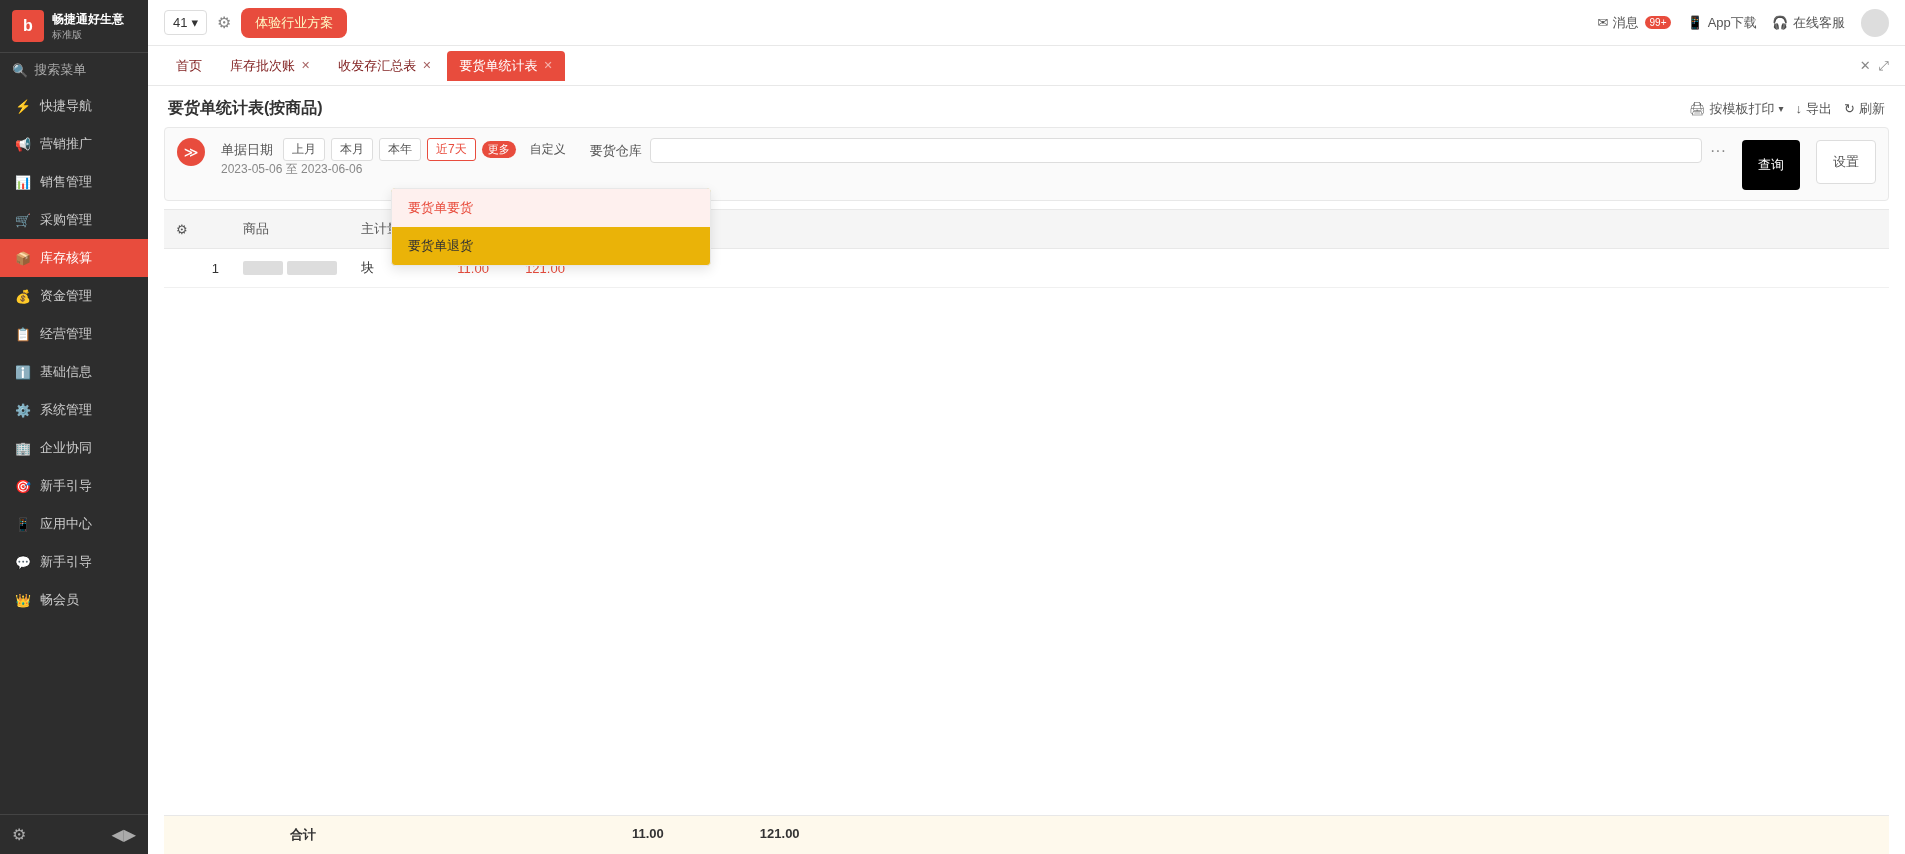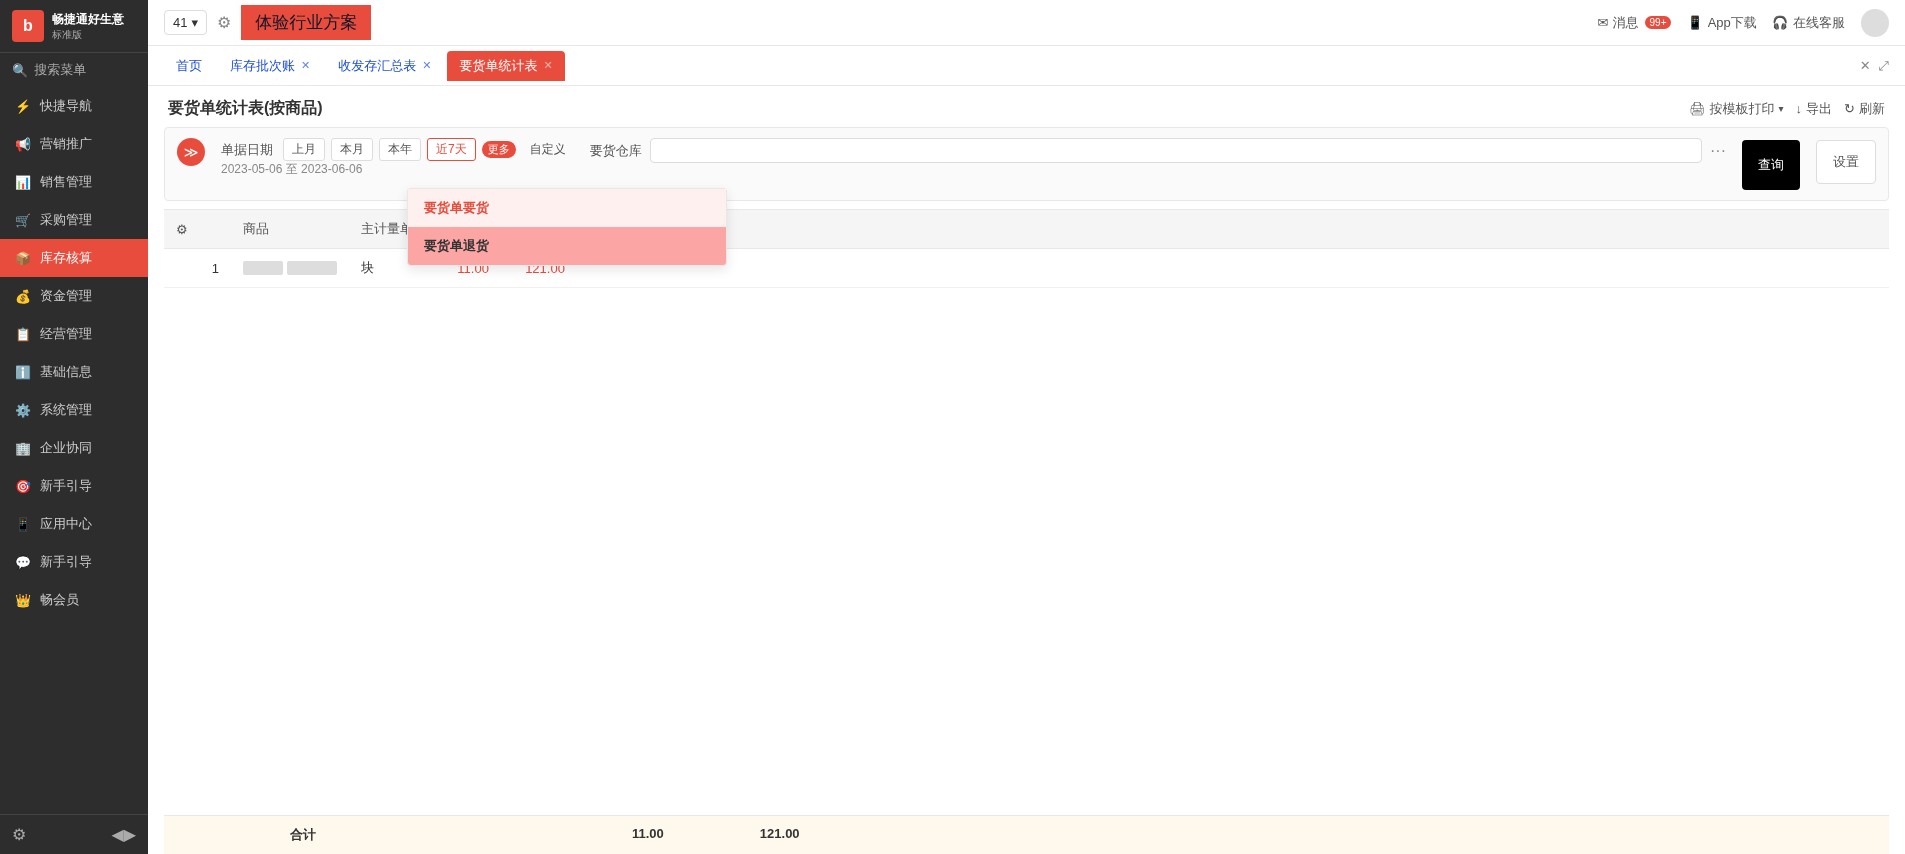--- a/index.html
+++ b/index.html
@@ -78,24 +78,24 @@
     }
     .header-left { display: flex; align-items: center; gap: 10px; }
     .header-select {
       display: flex; align-items: center; gap: 4px;
       border: 1px solid #ddd; border-radius: 4px;
       padding: 4px 8px; cursor: pointer; background: #fff;
       font-size: 13px; color: #333;
     }
     .header-gear { color: #888; cursor: pointer; font-size: 16px; }
     .trial-btn {
-      background: #e84c3d; color: #0f172a;
-      border: none; border-radius: 0;
+      background: #e84c3d; color: #fef9c3;
+      border: none; border-radius: 8px;
       padding: 6px 14px; cursor: pointer;
-      font-size: 17px;
+      font-size: 13px;
     }
     .header-right { display: flex; align-items: center; gap: 16px; }
     .header-action { display: flex; align-items: center; gap: 4px; color: #555; cursor: pointer; font-size: 13px; }
     .badge {
       background: #e84c3d; color: #fff;
       border-radius: 10px; padding: 1px 5px;
       font-size: 10px; margin-left: 2px; text-align: right;
     }
     .avatar { width: 28px; height: 28px; background: #ddd; border-radius: 50%; }
 
@@ -106,21 +106,21 @@
       align-items: center;
       padding: 0 16px;
       border-bottom: 1px solid #e8e8e8;
       height: 40px;
       flex-shrink: 0;
       gap: 4px;
     }
     .tab {
       display: flex; align-items: center; gap: 4px;
       padding: 6px 12px;
-      cursor: pointer; color: #1d4ed8;
+      cursor: pointer; color: #7f1d1d;
       font-size: 13px; white-space: nowrap;
       border-radius: 4px 4px 0 0;
     }
     .tab.active {
       background: #e84c3d; color: #fff;
       border-radius: 4px 4px 0 0;
     }
     .tab-close { font-size: 11px; margin-left: 2px; opacity: 0.7; }
     .tabs-end { margin-left: auto; display: flex; align-items: center; gap: 8px; color: #888; }
 
@@ -200,28 +200,27 @@
     .settings-btn {
       background: #fff; color: #555;
       border: 1px solid #ddd; border-radius: 4px;
       padding: 12px 16px; cursor: pointer;
       font-size: 13px; align-self: flex-start; margin-top: 2px; text-align: center;
     }
 
     
     .dropdown-overlay {
       position: absolute;
-      top: 60px; left: 242px;
+      top: 60px; left: 226px;
       width: 320px;
-      background: #fca5a5;
+      background: #eab308;
       border: 1px solid #e8e8e8;
       border-radius: 4px;
       box-shadow: 0 4px 12px rgba(0,0,0,0.1);
       z-index: 100;
-      font-weight: bold;
     }
     .dropdown-item {
       padding: 10px 16px;
       cursor: pointer;
       font-size: 13px;
       color: #333;
     }
     .dropdown-item.selected { background: #fef0ee; color: #e84c3d; }
 
     

